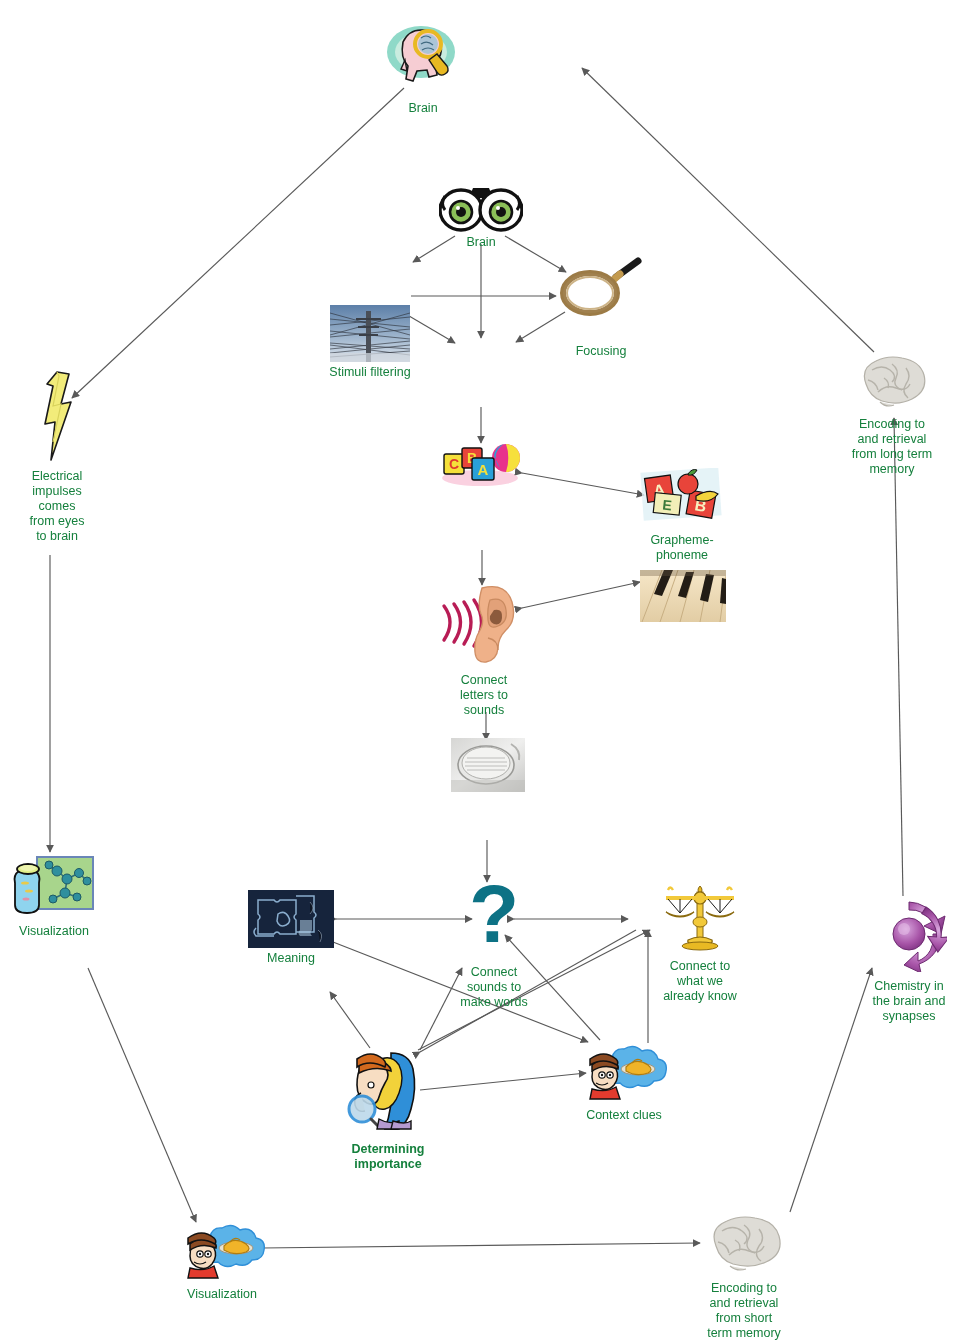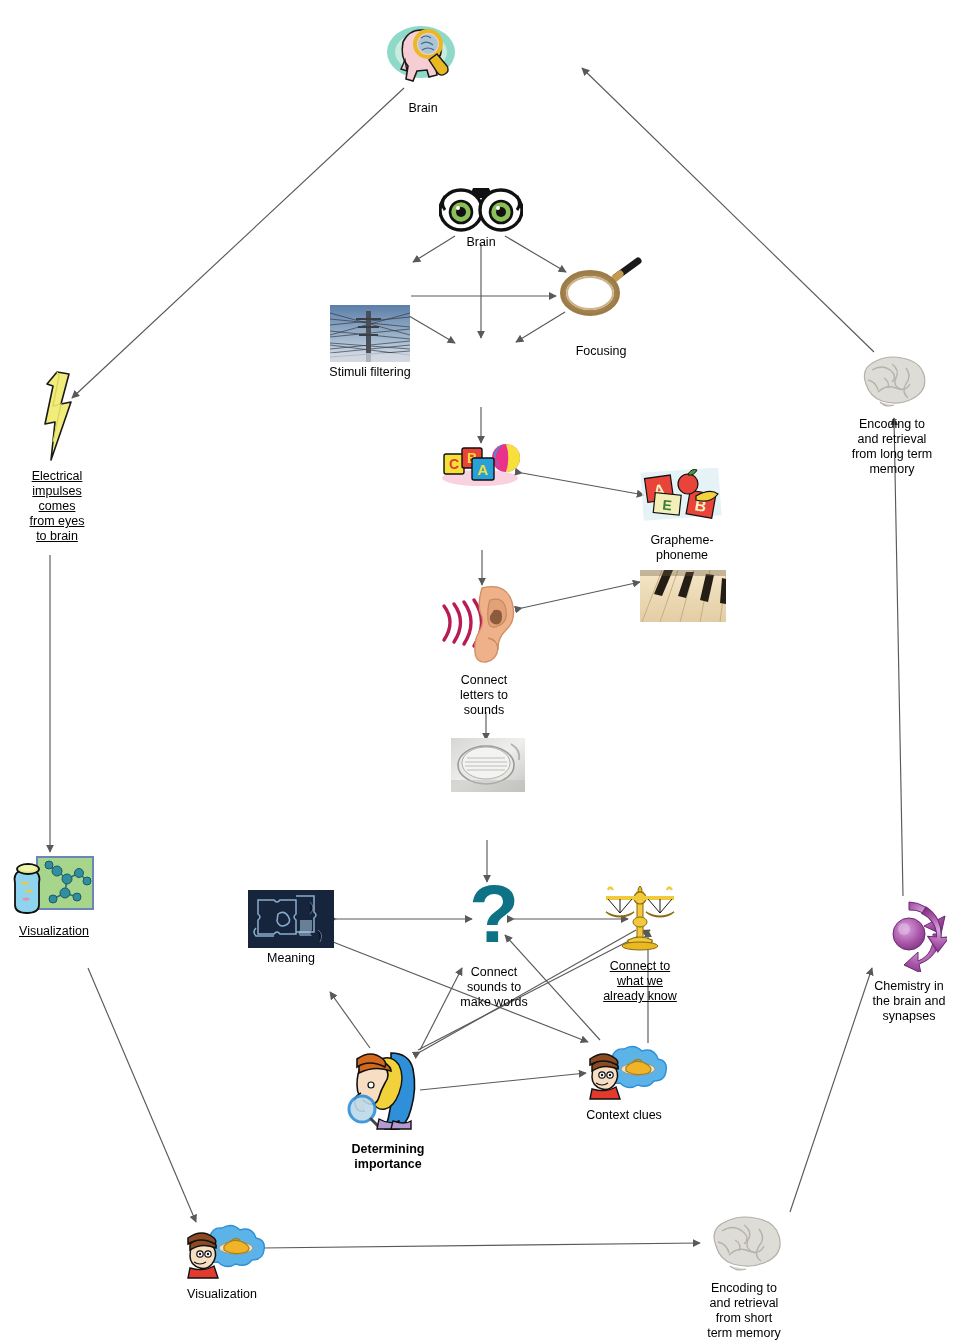--- a/index.html
+++ b/index.html
@@ -1,32 +1,32 @@
 <!DOCTYPE html>
 <html><head>
 <meta charset="utf-8">
 <title>Reading Process Concept Map</title>
 <style>
   html,body{margin:0;padding:0;background:#ffffff;}
   body{font-family:"Liberation Sans","DejaVu Sans",sans-serif;}
   #canvas{position:relative;width:954px;height:1340px;background:#fff;overflow:hidden;}
   svg.edges{position:absolute;left:0;top:0;width:954px;height:1340px;pointer-events:none;}
   .node{position:absolute;display:flex;flex-direction:column;align-items:center;}
-  .node .cap{font-size:12.5px;line-height:15px;color:#000000;text-align:center;margin-top:3px;white-space:pre-line;}
+  .node .cap{font-size:12.5px;line-height:15px;color:#15803d;text-align:center;margin-top:3px;white-space:pre-line;}
   .art{position:relative;}
   
   .eyes{width:84px;height:46px;}
   
   .photo{display:block;border:0;}
   .stimuli{width:80px;height:57px;}
   .piano{width:86px;height:52px;}
   .puzzle{width:86px;height:58px;}
   .dish{width:74px;height:54px;}
   .capwide{width:130px;}
-  .cap90{width:96px;text-decoration:underline;}
+  .cap90{width:96px;}
   .cap110{width:112px;}
   .cap78{width:86px;}
 </style>
 </head>
 <body>
 
 <div id="canvas">
 
 <svg class="edges" viewBox="0 0 954 1340">
   <defs>
@@ -353,21 +353,21 @@
       </g>
       <g stroke="#dbeaf7" stroke-width="1" opacity="0.4">
         <path d="M62 12 q6 6 0 12"></path>
             <path d="M70 40 q6 4 2 12"></path>
       </g>
     </svg>
   </span>
   <span class="cap cap78">Meaning</span>
 </div>
 
-<div class="node" style="left:592px;top:882px;width:96px;">
+<div class="node" style="left:652px;top:882px;width:96px;">
   <span class="art">
     <svg width="84" height="70" viewBox="0 0 84 70">
       <path d="M42 4 q-4 4 0 8 q4-4 0-8z" fill="#e8b923" stroke="#8a6a10" stroke-width="1"></path>
       <rect x="39" y="10" width="6" height="46" fill="#f2c93a" stroke="#8a6a10" stroke-width="1"></rect>
       <circle cx="42" cy="16" r="6" fill="#f2c93a" stroke="#8a6a10" stroke-width="1.2"></circle>
       <line x1="8" y1="16" x2="76" y2="16" stroke="#f2c93a" stroke-width="4"></line>
       <g stroke="#1a1a1a" stroke-width="1" fill="none">
         <path d="M10 17 L22 31 L34 17"></path>
             <path d="M50 17 L62 31 L74 17"></path>
         <line x1="22" y1="17" x2="22" y2="31"></line>

